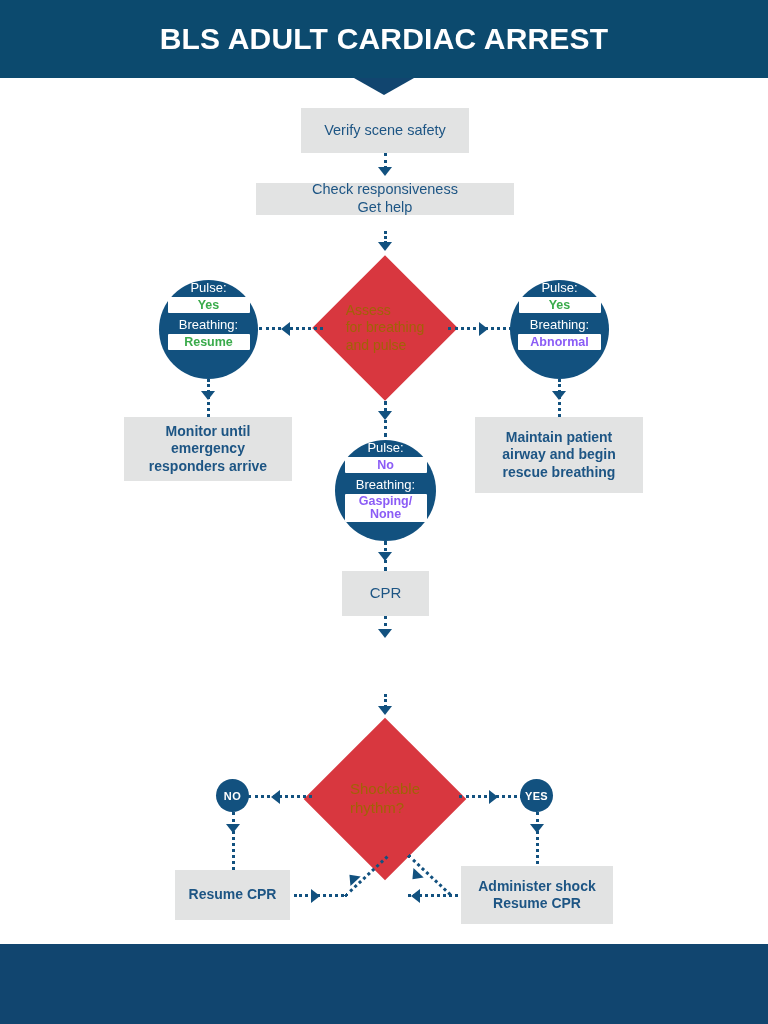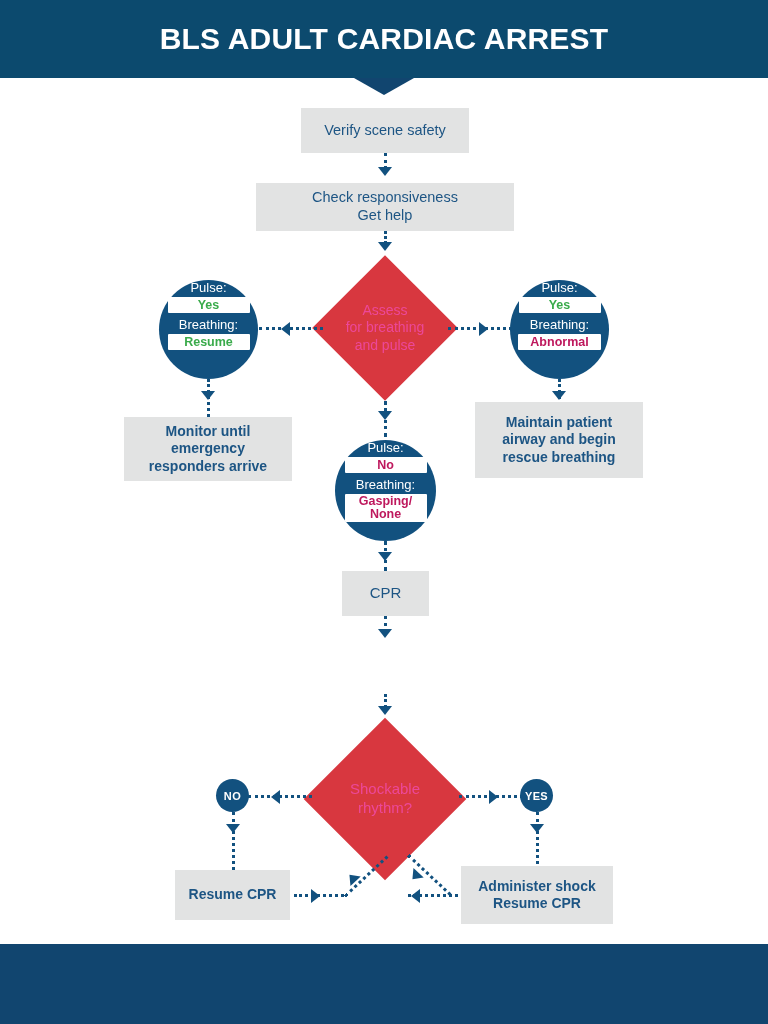--- a/index.html
+++ b/index.html
@@ -42,37 +42,37 @@
   }
   .box.plain{font-weight:normal;}
 
   .diamond{position:absolute;}
   .diamond .dshape{
     position:absolute;left:50%;top:50%;transform:translate(-50%,-50%) rotate(45deg);
     background:#d8373f;
   }
   .diamond .dtext{
     position:absolute;left:0;top:0;width:100%;height:100%;
-    display:flex;align-items:center;justify-content:center;text-align:center;
-    color:#ec4899;line-height:1.24;
+    display:flex;align-items:center;justify-content:center;
+    color:#a16207;line-height:1.24;
   }
 
   .circle{
     position:absolute;border-radius:50%;background:#12517f;
     display:flex;flex-direction:column;align-items:center;
     color:#ffffff;box-sizing:border-box;
   }
   .circle .clabel{font-size:13px;line-height:15px;margin:0;}
   .pill{
     background:#ffffff;border-radius:1px;
     padding:1px 12px;margin:2px 0 4px 0;font-weight:bold;font-size:12.5px;line-height:14px;
     text-align:center;min-width:58px;
   }
   .pill.g{color:#3aab4b;}
-  .pill.r{color:#be185d;}
+  .pill.r{color:#8b5cf6;}
 
   .minicircle{
     position:absolute;border-radius:50%;background:#12517f;
     display:flex;align-items:center;justify-content:center;
     color:#fff;font-weight:bold;font-size:11px;letter-spacing:.4px;
   }
 
   
   .vdot{position:absolute;border-left:3px dotted #12517f;}
   .hdot{position:absolute;border-top:3px dotted #12517f;}
@@ -91,21 +91,21 @@
   <div class="header">
     <div class="header-title">BLS ADULT CARDIAC ARREST</div>
   </div>
   <div class="header-notch"></div>
 
   <div class="box plain" style="left:301px;top:108px;width:168px;height:45px;font-size:14.5px;">Verify scene safety</div>
 
   <div class="vdot" style="left:384px;top:153px;height:16px;"></div>
   <div class="tri-d" style="left:378px;top:167px;"></div>
 
-  <div class="box plain" style="left:256px;top:183px;width:258px;height:48px;font-size:14.5px;">Check responsiveness<br>Get help</div>
+  <div class="box plain" style="left:256px;top:183px;width:258px;height:32px;font-size:14.5px;">Check responsiveness<br>Get help</div>
 
   <div class="vdot" style="left:384px;top:231px;height:13px;"></div>
   <div class="tri-d" style="left:378px;top:242px;"></div>
 
   <div class="diamond" style="left:312px;top:255px;width:146px;height:146px;">
     <div class="dshape" style="width:103px;height:103px;"></div>
     <div class="dtext" style="font-size:14px;">Assess<br>for breathing<br>and pulse</div>
   </div>
 
   <div class="hdot" style="left:259px;top:327px;width:64px;"></div>
@@ -132,21 +132,21 @@
   <div class="tri-d" style="left:201px;top:391px;"></div>
 
   <div class="vdot" style="left:558px;top:379px;height:38px;"></div>
   <div class="tri-d" style="left:552px;top:391px;"></div>
 
   <div class="vdot" style="left:384px;top:401px;height:36px;"></div>
   <div class="tri-d" style="left:378px;top:411px;"></div>
 
   <div class="box" style="left:124px;top:417px;width:168px;height:64px;font-size:14px;">Monitor until<br>emergency<br>responders arrive</div>
 
-  <div class="box" style="left:475px;top:402px;width:168px;height:76px;font-size:14px;">Maintain patient<br>airway and begin<br>rescue breathing</div>
+  <div class="box" style="left:475px;top:417px;width:168px;height:76px;font-size:14px;">Maintain patient<br>airway and begin<br>rescue breathing</div>
 
   <div class="circle" style="left:335px;top:440px;width:101px;height:101px;">
     <div class="clabel">Pulse:</div>
     <div class="pill r">No</div>
     <div class="clabel">Breathing:</div>
     <div class="pill r" style="line-height:13px;">Gasping/<br>None</div>
   </div>
 
   <div class="vdot" style="left:384px;top:541px;height:30px;"></div>
   <div class="tri-d" style="left:378px;top:552px;"></div>

